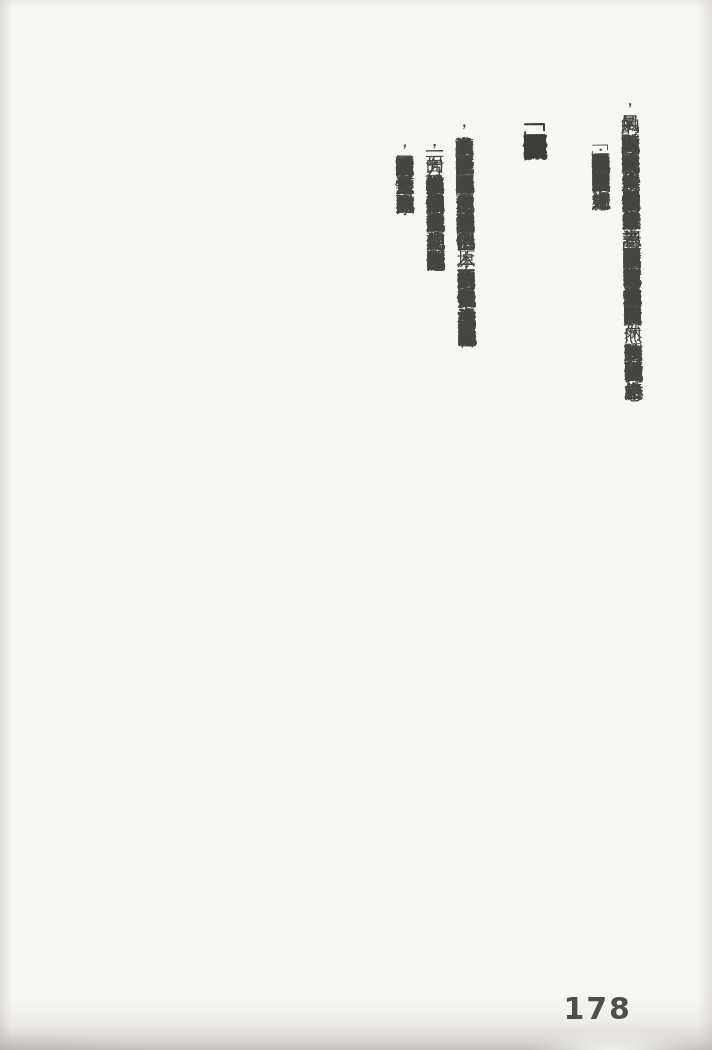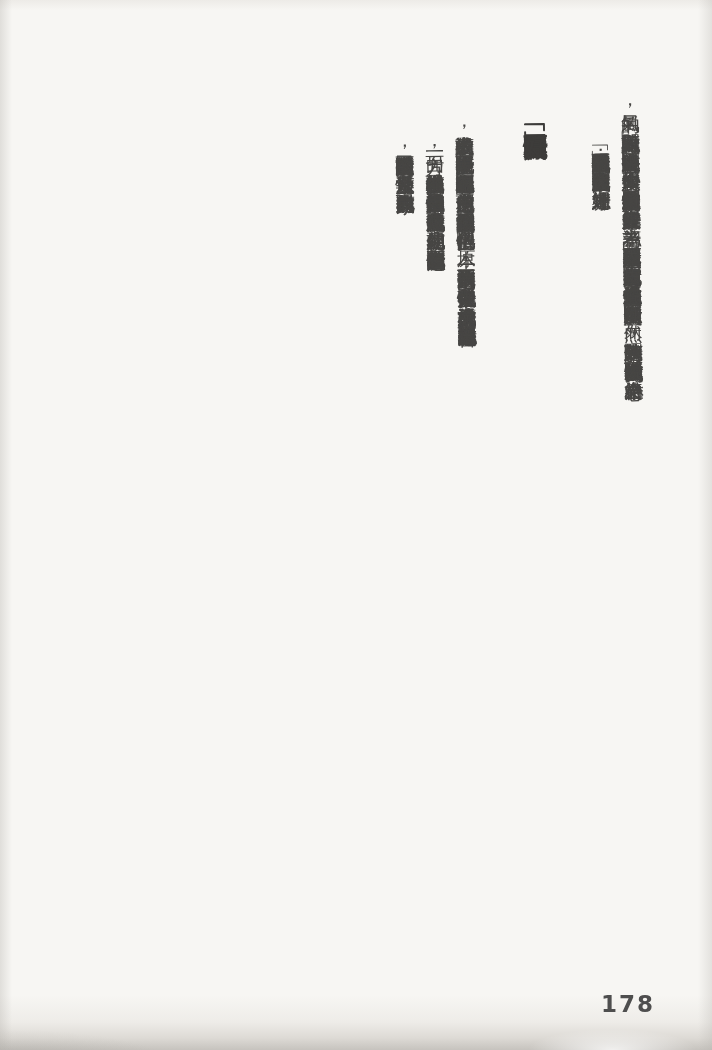--- a/index.html
+++ b/index.html
@@ -48,23 +48,23 @@
     margin-block-end: 36px;
     font-family: "DejaVu Sans", "Liberation Sans", sans-serif;
     font-size: 24px;
     line-height: 38px;
     font-weight: 700;
     color: #3d3c3a;
     text-indent: 14px;
   }
   .page-number {
     position: absolute;
-    top: 991px; right: 57px;
+    top: 991px; right: 80px;
     font-family: "DejaVu Sans", "Liberation Sans", sans-serif;
-    font-size: 23px;
+    font-size: 30px;
     font-weight: 600;
     letter-spacing: 2px;
     color: #4e4e4e;
   }
 </style>
 </head>
 <body>
 
 <div class="page">
 

